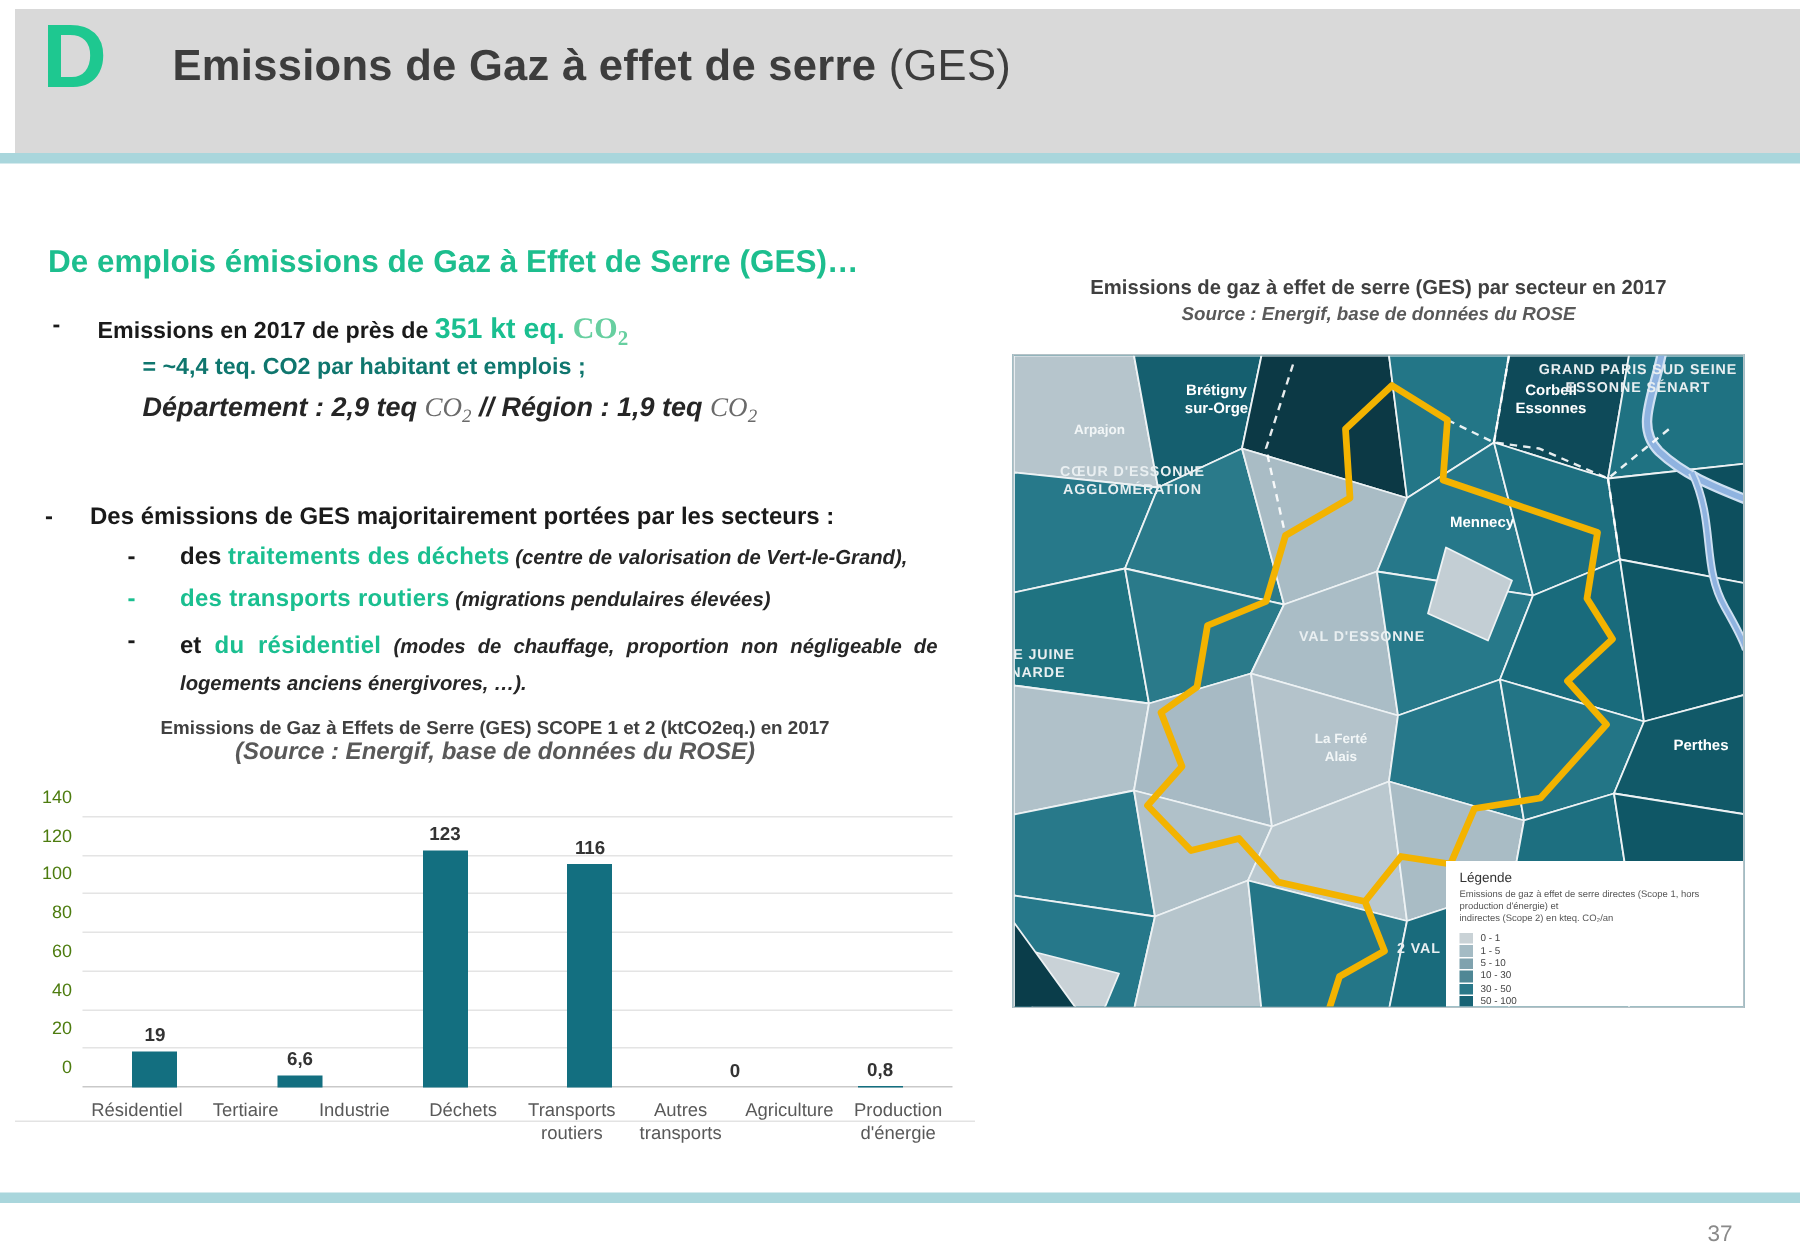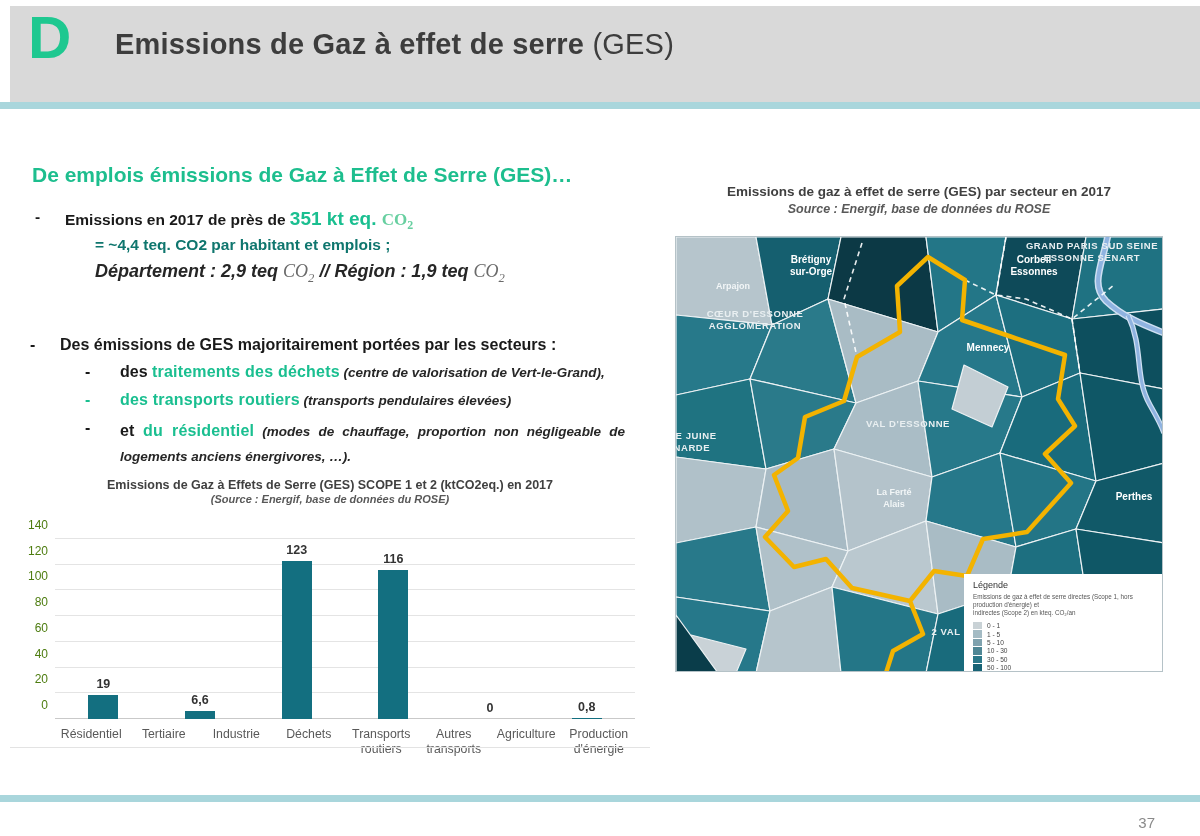--- a/index.html
+++ b/index.html
@@ -13,36 +13,36 @@
   .header-title .ges { font-weight:normal; }
   .header-underline { position:absolute; left:0; top:102px; width:1200px; height:7px; background:#a9d6dc; }
 
   
   .lead-heading { position:absolute; left:32px; top:163px; font-size:21px; font-weight:bold; color:#1dbe8e; }
   .co2 { font-family:"Liberation Serif", serif; color:#67cfa0; }
   .co2 sub { font-size:.7em; }
   .dash { position:absolute; font-weight:bold; color:#1a1a1a; }
   .b1-line1 { position:absolute; left:65px; top:208px; font-size:15.5px; color:#1a1a1a; font-weight:600; }
   .b1-line1 .big-green { font-size:19px; color:#1abf90; font-weight:bold; }
-  .b1-line1 .co2 { font-size:17px; }
+  .b1-line1 .co2 { font-size:20px; }
   .b1-line2 { position:absolute; left:95px; top:236px; font-size:15.5px; font-weight:bold; color:#0f766e; }
   .b1-line3 { position:absolute; left:95px; top:261px; font-size:18px; font-style:italic; font-weight:600; color:#262626; }
   .b1-line3 .co2 { color:#6a6a6a; font-weight:normal; }
   .b2-intro { position:absolute; left:60px; top:336px; font-size:16px; font-weight:600; color:#1a1a1a; }
   .sub-item { position:absolute; left:120px; width:505px; font-size:16px; color:#1a1a1a; }
   .sub-item .pre { font-weight:bold; }
   .sub-item .grn { color:#1abf90; font-weight:bold; letter-spacing:.2px; }
   .sub-item .par { font-style:italic; font-size:13.5px; font-weight:600; color:#262626; }
   .sub-item.justify { text-align:justify; line-height:1.55; }
   .dash.green { color:#1abf90; }
 
   
   .chart { position:absolute; left:10px; top:478px; width:640px; }
   .chart-title { text-align:center; font-size:12.5px; font-weight:bold; color:#404040; }
-  .chart-subtitle { text-align:center; font-size:11px; font-style:italic; font-weight:600; color:#595959; margin-top:1px; }
+  .chart-subtitle { text-align:center; font-size:16px; font-style:italic; font-weight:600; color:#595959; margin-top:1px; }
   .chart-plot { position:relative; margin:34px 15px 0 45px; height:180px; }
   .gridline { position:absolute; left:0; right:0; height:1px; background:#e4e4e4; }
   .gridline.base { background:#c9c9c9; }
   .ytick { position:absolute; left:-45px; width:38px; text-align:right; font-size:12px; color:#4d7c0f; transform:translateY(-7px); }
   .bars-row { position:absolute; inset:0; display:flex; }
   .slot { position:relative; flex:1; }
   .bar { position:absolute; bottom:0; left:50%; transform:translateX(-50%); width:30px; background:#136f80; }
   .val { position:absolute; left:50%; transform:translateX(-50%); font-size:12.5px; font-weight:bold; color:#333; white-space:nowrap; }
   .cats-row { display:flex; margin:8px 15px 0 45px; }
   .cat { flex:1; text-align:center; font-size:12.3px; color:#595959; line-height:1.25; white-space:pre-line; }
@@ -91,21 +91,21 @@
 <span class="dash" style="left:30px; top:336px; font-size:16px;">-</span>
 <div class="b2-intro">Des émissions de GES majoritairement portées par les secteurs :</div>
 
 <span class="dash" style="left:85px; top:363px; font-size:16px;">-</span>
 <div class="sub-item" style="top:363px;">
   <span class="pre">des </span><span class="grn">traitements des déchets</span><span class="par"> (centre de valorisation de Vert-le-Grand),</span>
 </div>
 
 <span class="dash green" style="left:85px; top:391px; font-size:16px;">-</span>
 <div class="sub-item" style="top:391px;">
-  <span class="grn">des transports routiers</span><span class="par"> (transports pendulaires élevées)</span>
+  <span class="grn">des transports routiers</span><span class="par"> (migrations pendulaires élevées)</span>
 </div>
 
 <span class="dash" style="left:85px; top:419px; font-size:16px;">-</span>
 <div class="sub-item justify" style="top:419px;">
   <span class="pre">et </span><span class="grn">du résidentiel</span><span class="par"> (modes de chauffage, proportion non négligeable de logements anciens énergivores, …).</span>
 </div>
 
 <div class="chart">
   <div class="chart-title">Emissions de Gaz à Effets de Serre (GES) SCOPE 1 et 2 (ktCO2eq.) en 2017</div>
   <div class="chart-subtitle">(Source : Energif, base de données du ROSE)</div>

